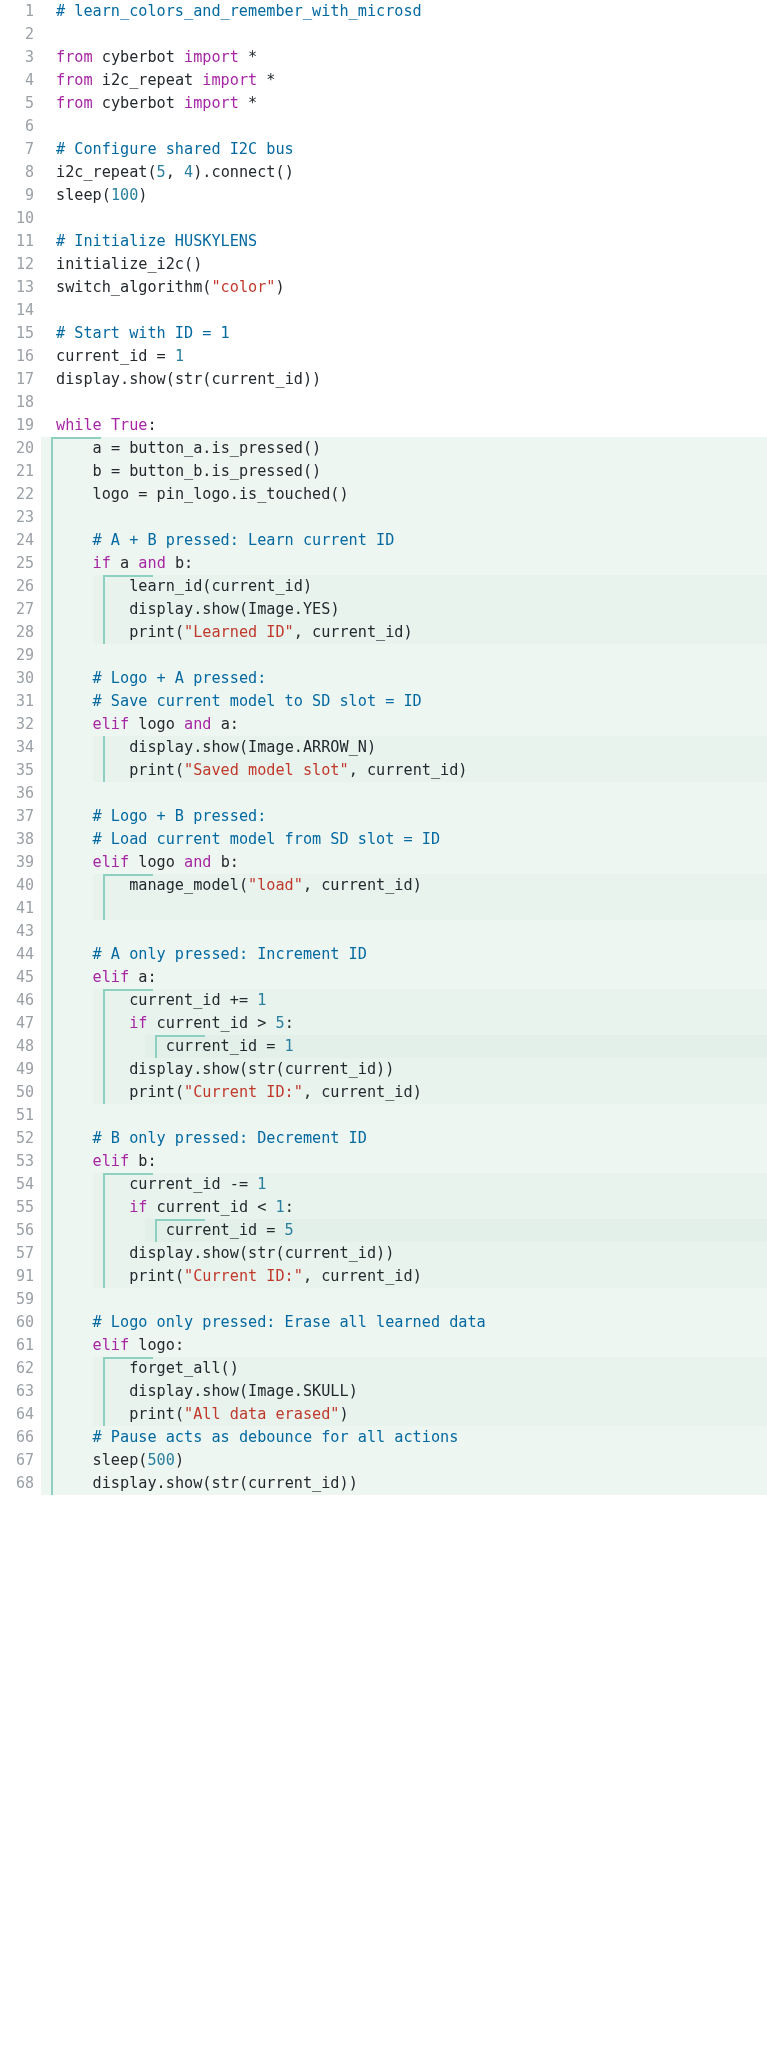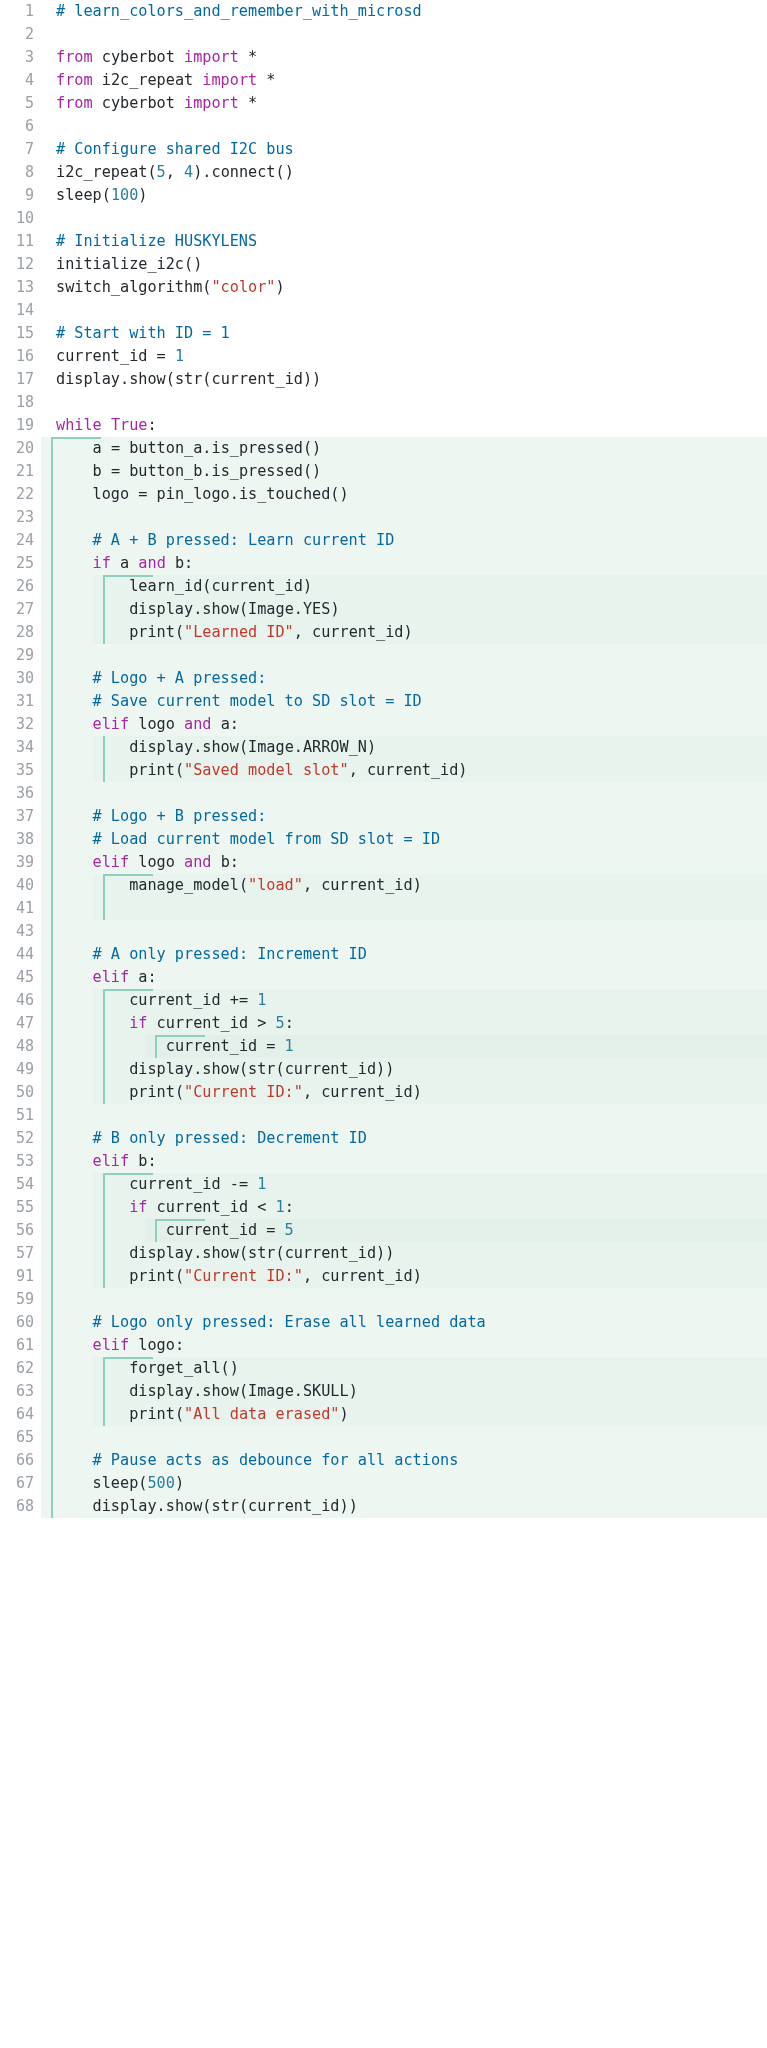--- a/index.html
+++ b/index.html
@@ -135,18 +135,17 @@
       <div class="line"><div class="bg l1"></div><div class="bg l2"></div><div class="guide g1"></div><div class="guide g2"></div><div class="gutter">55</div><div class="content">        <span class="kw">if</span> <span class="pln">current_id</span> &lt; <span class="num">1</span>:</div></div>
       <div class="line"><div class="bg l1"></div><div class="bg l2"></div><div class="bg l3"></div><div class="guide g1"></div><div class="guide g2"></div><div class="guide g3 cap"></div><div class="gutter">56</div><div class="content">            <span class="pln">current_id</span> = <span class="num">5</span></div></div>
       <div class="line"><div class="bg l1"></div><div class="bg l2"></div><div class="guide g1"></div><div class="guide g2"></div><div class="gutter">57</div><div class="content">        <span class="pln">display</span>.<span class="pln">show</span>(<span class="pln">str</span>(<span class="pln">current_id</span>))</div></div>
       <div class="line"><div class="bg l1"></div><div class="bg l2"></div><div class="guide g1"></div><div class="guide g2"></div><div class="gutter">91</div><div class="content">        <span class="pln">print</span>(<span class="str">"Current ID:"</span>, <span class="pln">current_id</span>)</div></div>
       <div class="line"><div class="bg l1"></div><div class="guide g1"></div><div class="gutter">59</div><div class="content"></div></div>
       <div class="line"><div class="bg l1"></div><div class="guide g1"></div><div class="gutter">60</div><div class="content">    <span class="cmt"># Logo only pressed: Erase all learned data</span></div></div>
       <div class="line"><div class="bg l1"></div><div class="guide g1"></div><div class="gutter">61</div><div class="content">    <span class="kw">elif</span> <span class="pln">logo</span>:</div></div>
       <div class="line"><div class="bg l1"></div><div class="bg l2"></div><div class="guide g1"></div><div class="guide g2 cap"></div><div class="gutter">62</div><div class="content">        <span class="pln">forget_all</span>()</div></div>
       <div class="line"><div class="bg l1"></div><div class="bg l2"></div><div class="guide g1"></div><div class="guide g2"></div><div class="gutter">63</div><div class="content">        <span class="pln">display</span>.<span class="pln">show</span>(<span class="pln">Image</span>.<span class="pln">SKULL</span>)</div></div>
       <div class="line"><div class="bg l1"></div><div class="bg l2"></div><div class="guide g1"></div><div class="guide g2"></div><div class="gutter">64</div><div class="content">        <span class="pln">print</span>(<span class="str">"All data erased"</span>)</div></div>
-      <div class="line"><div class="bg l1"></div><div class="guide g1"></div><div class="gutter">65</div><div class="content"></div></div>
       <div class="line"><div class="bg l1"></div><div class="guide g1"></div><div class="gutter">66</div><div class="content">    <span class="cmt"># Pause acts as debounce for all actions</span></div></div>
       <div class="line"><div class="bg l1"></div><div class="guide g1"></div><div class="gutter">67</div><div class="content">    <span class="pln">sleep</span>(<span class="num">500</span>)</div></div>
       <div class="line"><div class="bg l1"></div><div class="guide g1"></div><div class="gutter">68</div><div class="content">    <span class="pln">display</span>.<span class="pln">show</span>(<span class="pln">str</span>(<span class="pln">current_id</span>))</div></div>
     </div>
 </div>
 
 </body></html>

